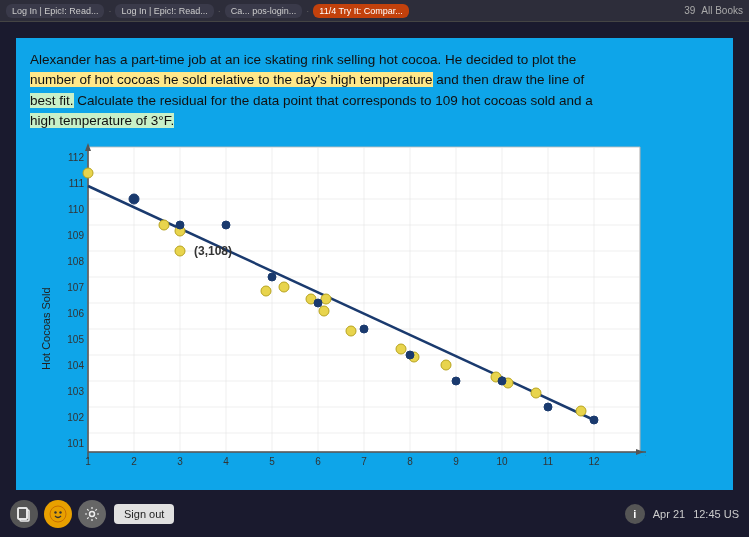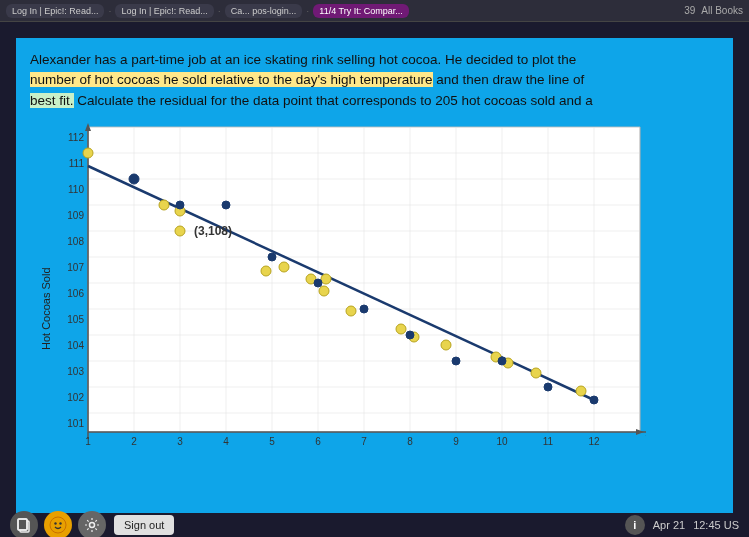--- a/index.html
+++ b/index.html
@@ -27,21 +27,21 @@
     }
     .top-bar-item {
       background: #3a3a4a;
       padding: 2px 6px;
       border-radius: 6px;
       white-space: nowrap;
       overflow: hidden;
       text-overflow: ellipsis;
       max-width: 140px;
     }
-    .top-bar-item.active { background: #701a75; color: #fff; }
+    .top-bar-item.active { background: #c2410c; color: #fff; }
     .top-bar-sep { color: #666; }
     .top-bar-right { margin-left: auto; display: flex; gap: 6px; font-size: 10px; color: #aaa; }
 
     
     .main-content {
       background: #0ea5e9;
       margin: 16px;
       padding: 12px 14px 18px 14px;
       position: relative;
       height: 515px;
@@ -86,21 +86,21 @@
     .chart-svg {
       display: block;
     }
 
     
     .bottom-bar {
       position: absolute;
       bottom: 0;
       left: 0;
       width: 100%;
-      height: 24px;
+      height: 47px;
       background: #1a1a2e;
       display: flex;
       align-items: center;
       padding: 0 10px;
       gap: 8px;
     }
 
     .bottom-bar-icons {
       display: flex;
       gap: 6px;
@@ -168,21 +168,22 @@
     <span>All Books</span>
   </div>
 </div>
 
 <div class="main-content">
 
   <div class="problem-text">
     <span>Alexander has a part-time job at an ice skating rink selling hot cocoa. He decided to plot the</span><br>
     <span class="highlight-yellow">number of hot cocoas he sold relative to the day's high temperature</span><span> and then draw the line of</span><br>
     <span class="highlight-green">best fit.</span>
-    <span> Calculate the residual for the data point that corresponds to 205 hot cocoas sold and a</span><br>
+    <span> Calculate the residual for the data point that corresponds to 109 hot cocoas sold and a</span><br>
+    <span class="highlight-green">high temperature of 3°F.</span>
   </div>
 
   <div class="chart-container">
     <div class="y-axis-label">Hot Cocoas Sold</div>
 
     <div class="chart-inner">
       <svg class="chart-svg" width="590" height="340" viewBox="0 0 590 340">
 
         <defs>
           <pattern id="grid" width="46" height="26" patternUnits="userSpaceOnUse">

